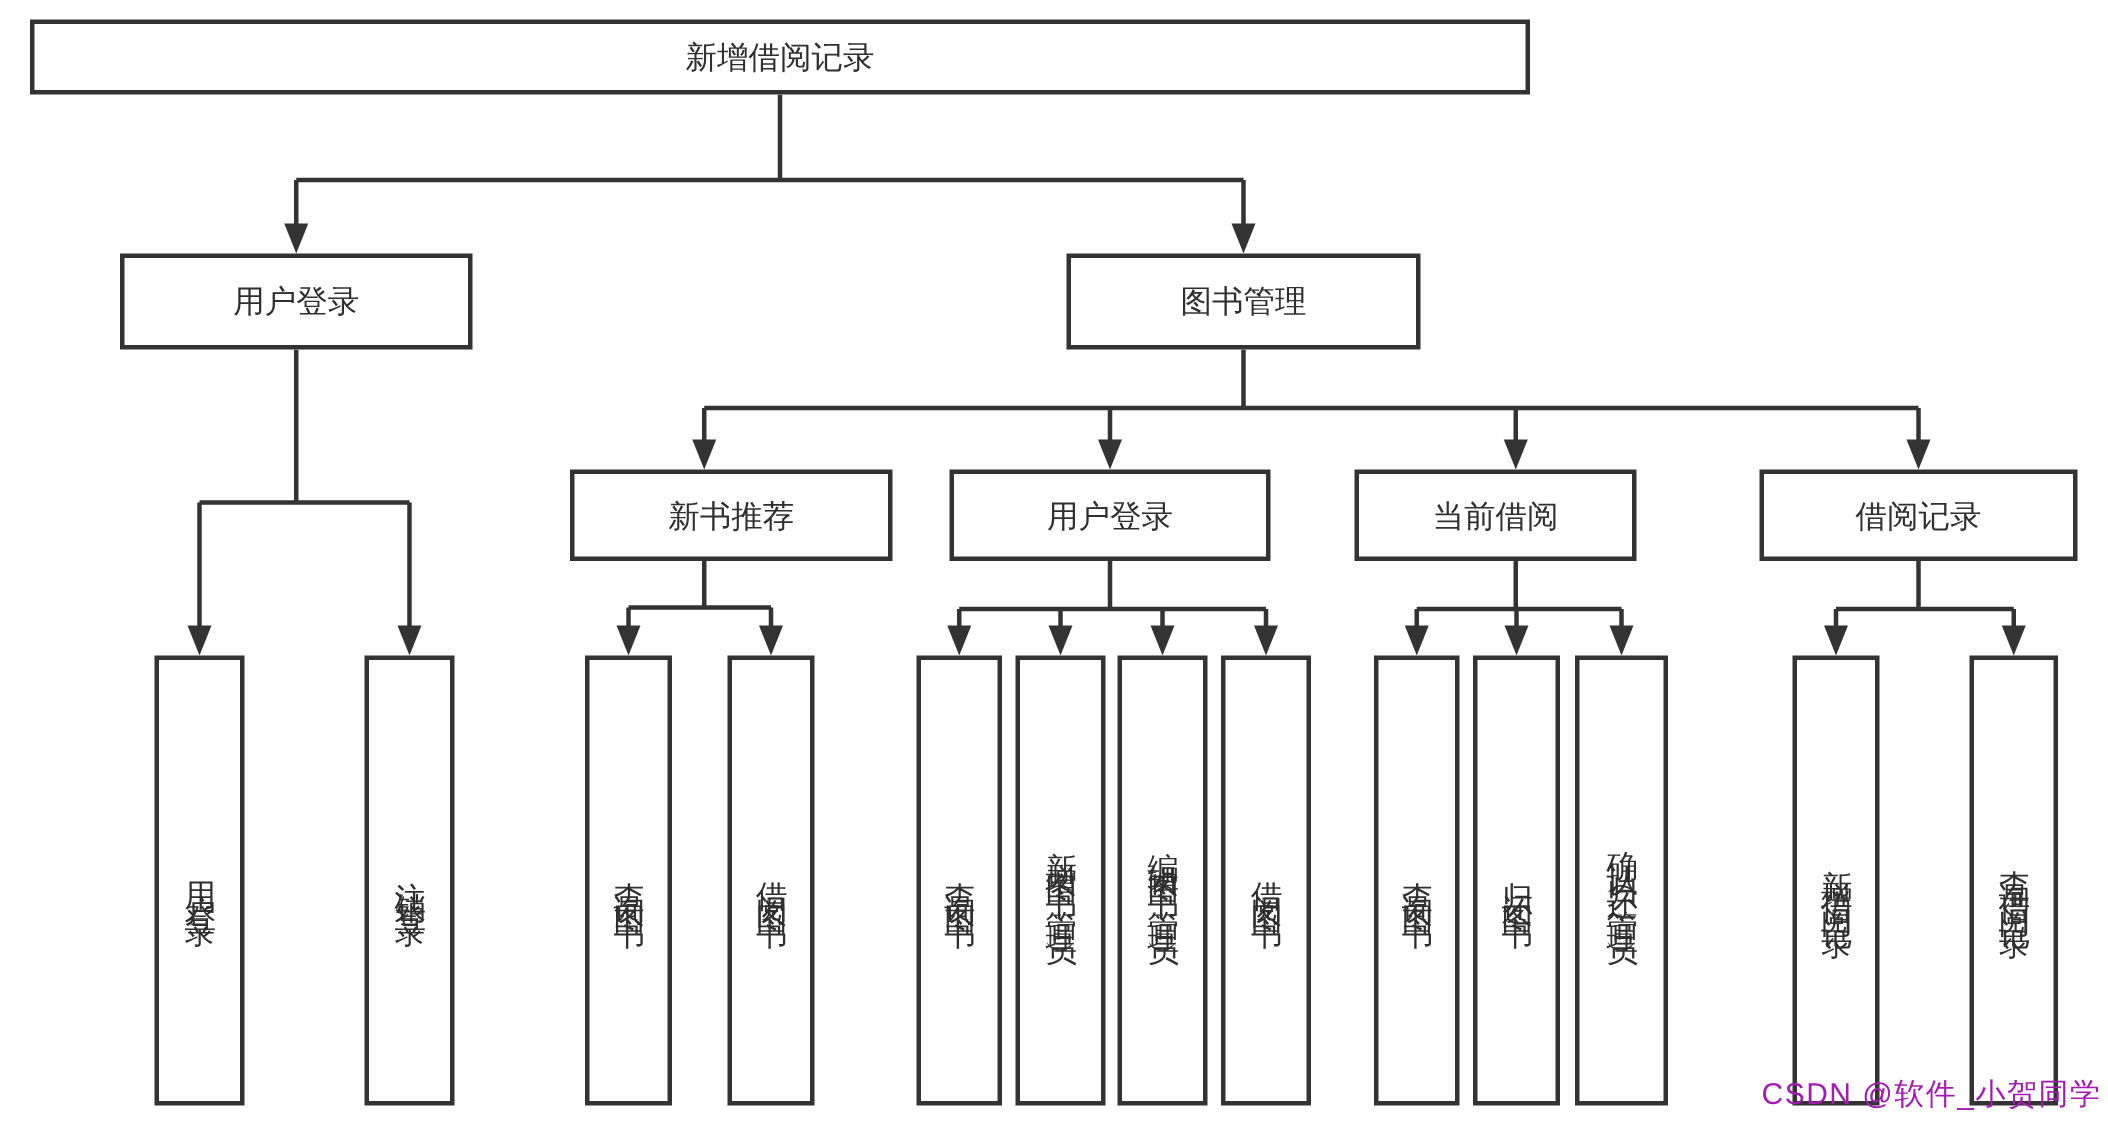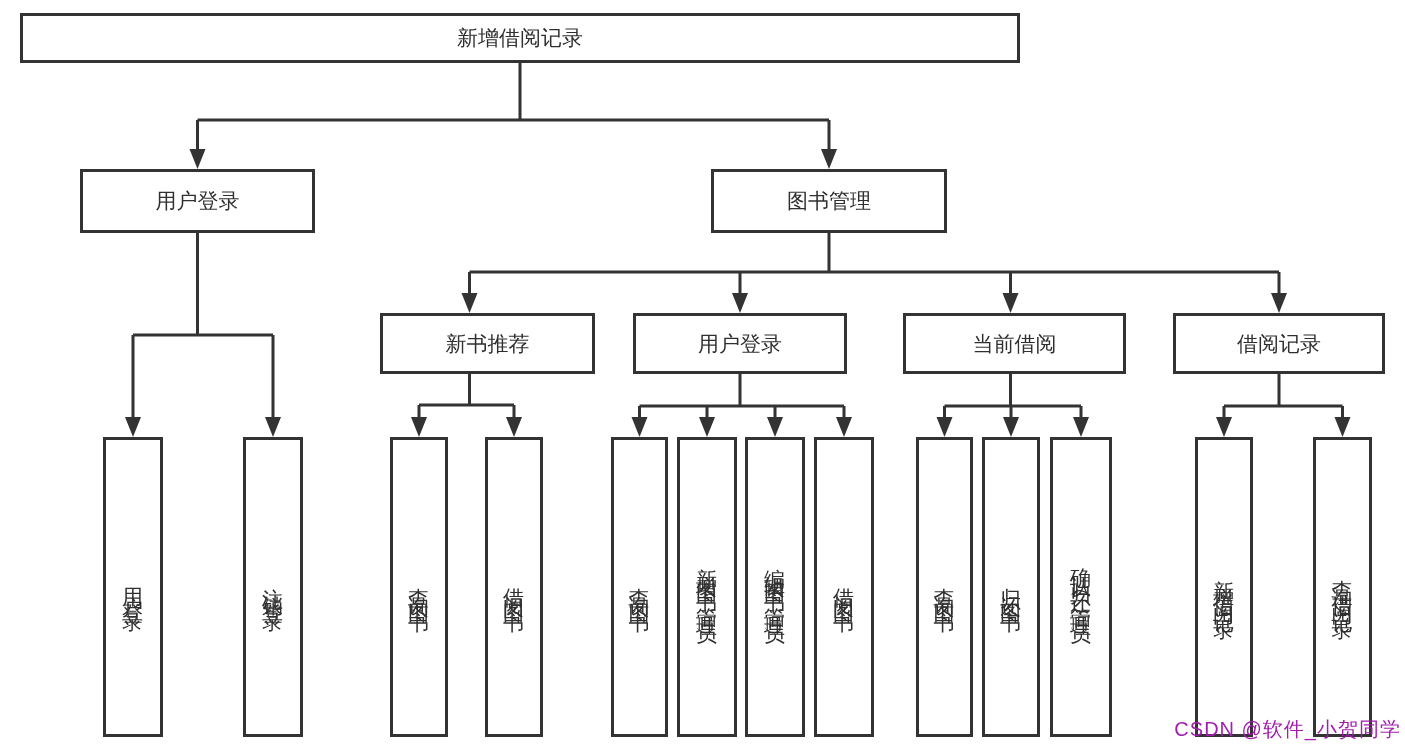--- a/index.html
+++ b/index.html
@@ -110,21 +110,21 @@
   <div class="node" style="left:711px; top:169px; width:236px; height:64px;">
     <span>图书管理</span>
   </div>
 
   <div class="node" style="left:380px; top:313px; width:215px; height:61px;">
     <span>新书推荐</span>
   </div>
   <div class="node" style="left:633px; top:313px; width:214px; height:61px;">
     <span>用户登录</span>
   </div>
-  <div class="node" style="left:903px; top:313px; width:223px; height:61px;">
+  <div class="node" style="left:903px; top:313px; width:188px; height:61px;">
     <span>当前借阅</span>
   </div>
   <div class="node" style="left:1173px; top:313px; width:212px; height:61px;">
     <span>借阅记录</span>
   </div>
 
   <div class="node" style="left:103px; top:437px; width:60px; height:300px;">
     <span class="vlabel">用户登录</span>
   </div>
   <div class="node" style="left:243px; top:437px; width:60px; height:300px;">

